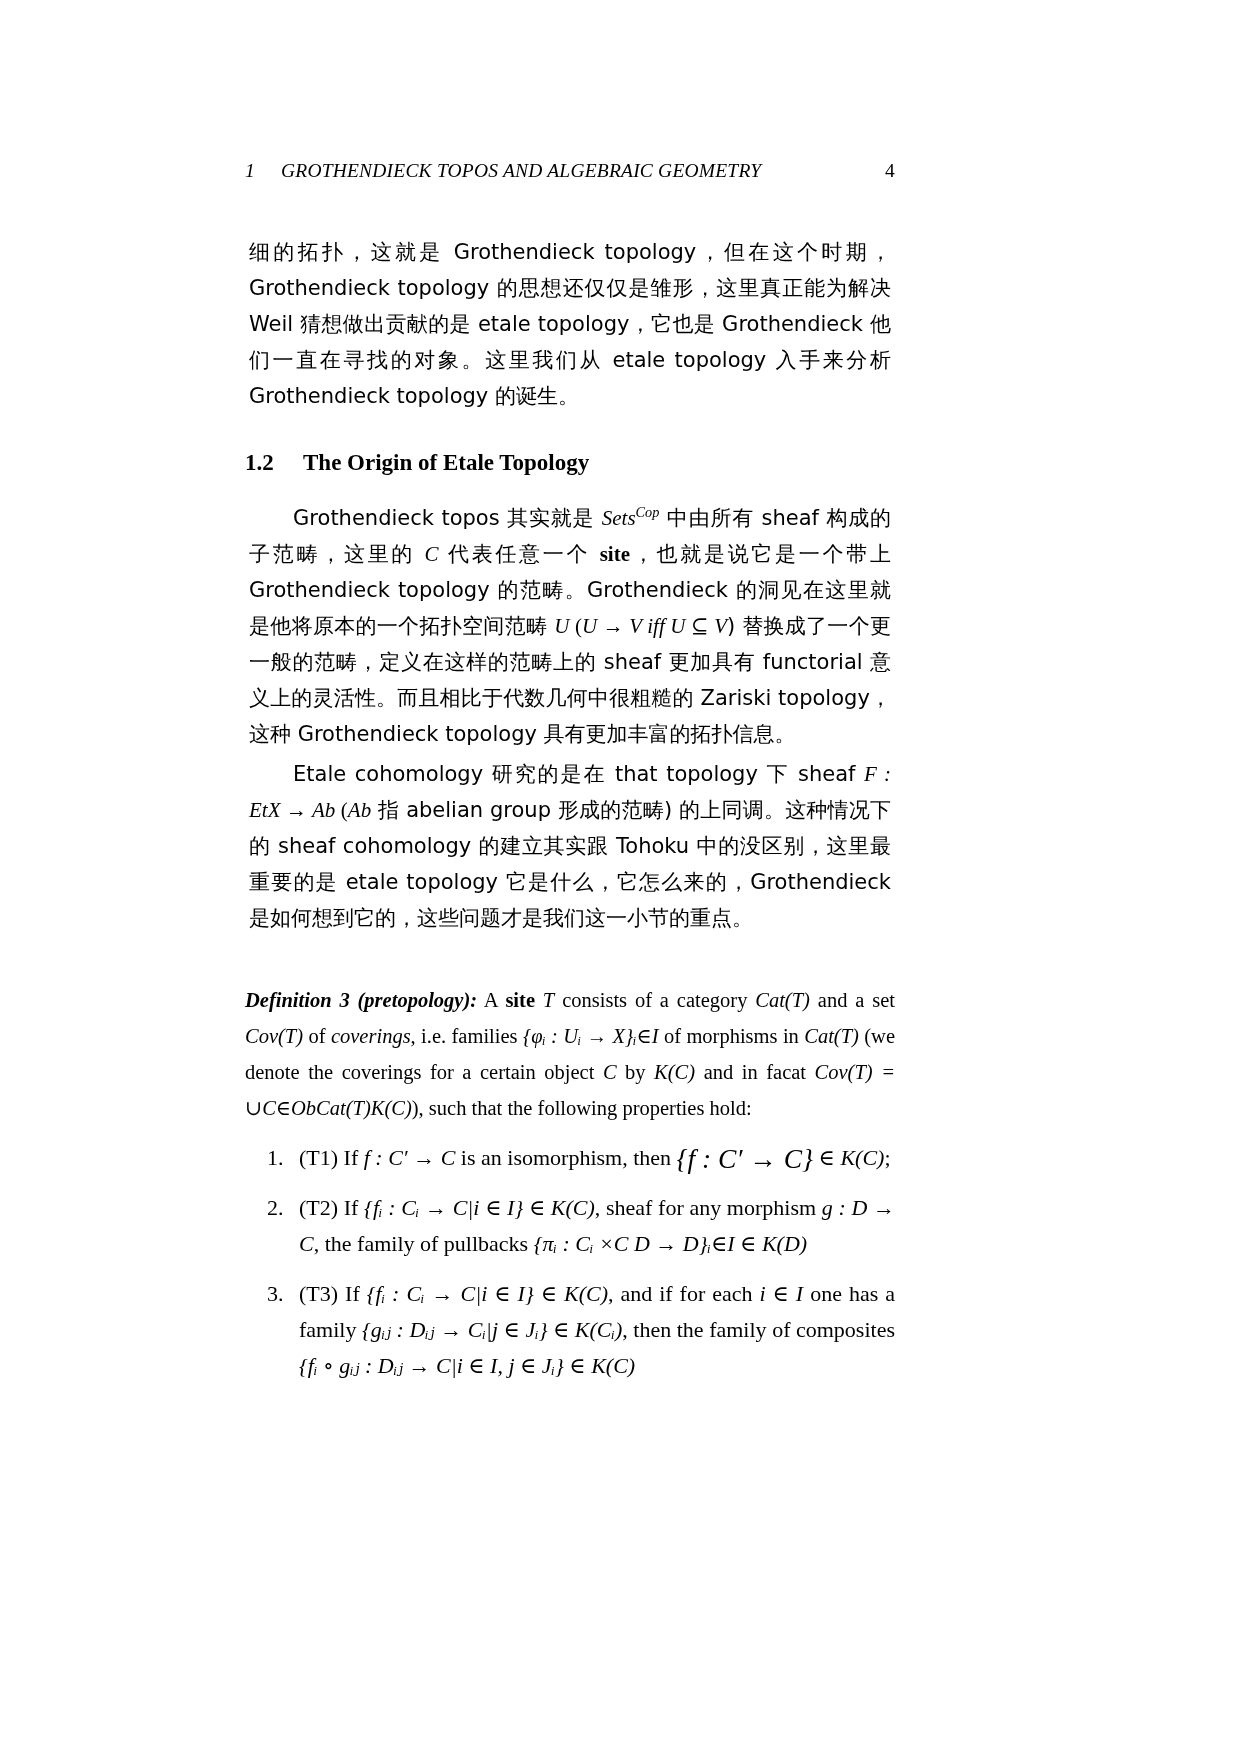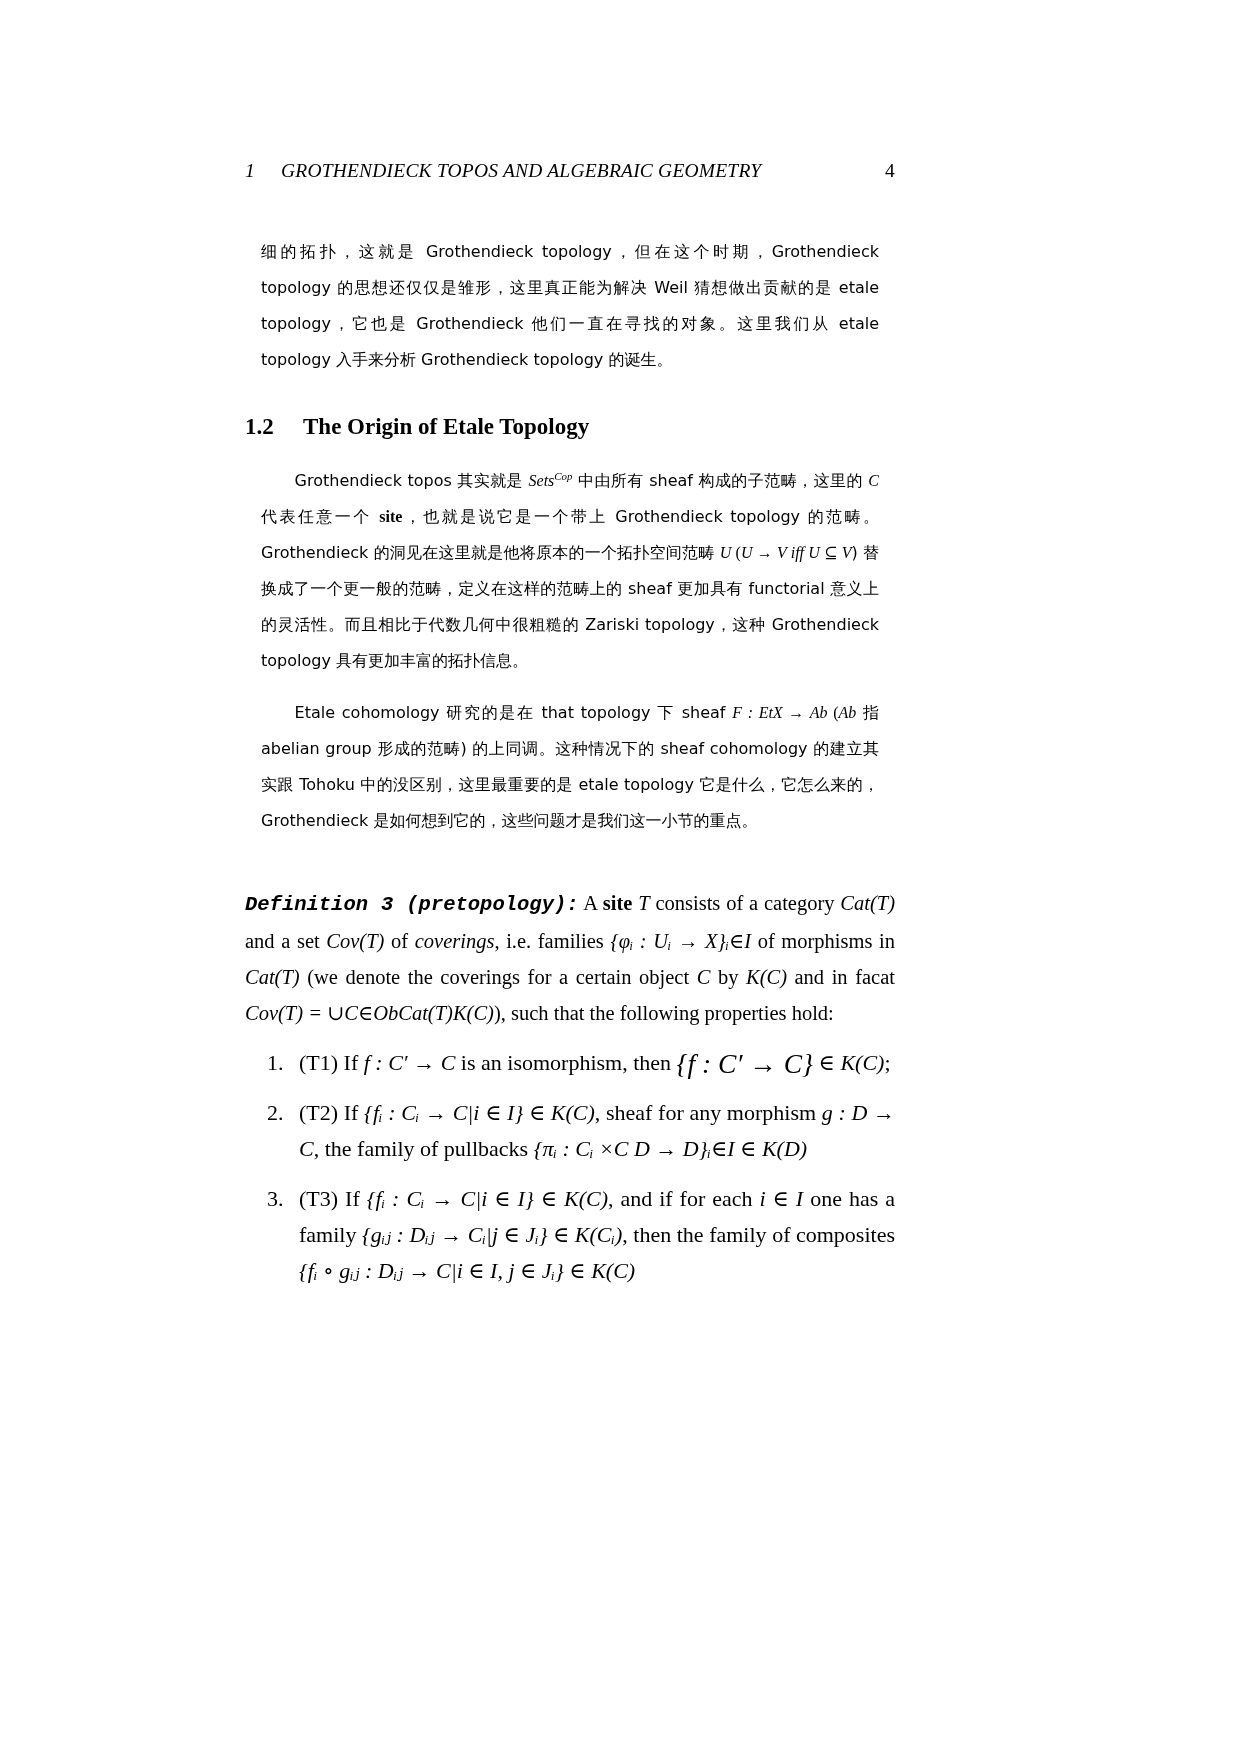--- a/index.html
+++ b/index.html
@@ -39,22 +39,22 @@
   .runhead .sec-no { width: 36px; flex: 0 0 36px; }
   .runhead .sec-title { flex: 1 1 auto; }
   .runhead .page-no {
     flex: 0 0 auto;
     font-style: normal;
     padding-left: 14px;
   }
 
   
   p.body {
-    margin: 16px;
-    font-size: 16px;
+    margin: 4px;
+    font-size: 21px;
     line-height: 36px;
     text-align: justify;
     text-justify: inter-character;
     hyphens: none;
   }
   p.body.indent { text-indent: 2.1em; }
 
   .zh { font-family: "DejaVu Sans", "Liberation Sans", sans-serif; }
 
   
@@ -76,21 +76,20 @@
   
   .definition {
     margin-top: 46px;
     font-size: 20.5px;
     line-height: 36px;
     text-align: justify;
   }
   .definition .deflabel {
     font-weight: bold;
     font-style: italic;
-    font-family: Liberation Mono, monospace;
   }
   ol.props {
     margin: 14px 0 0 0;
     padding-left: 44px;
     font-size: 22px;
     line-height: 36px;
   }
   ol.props > li {
     margin-bottom: 14px;
     padding-left: 10px;

